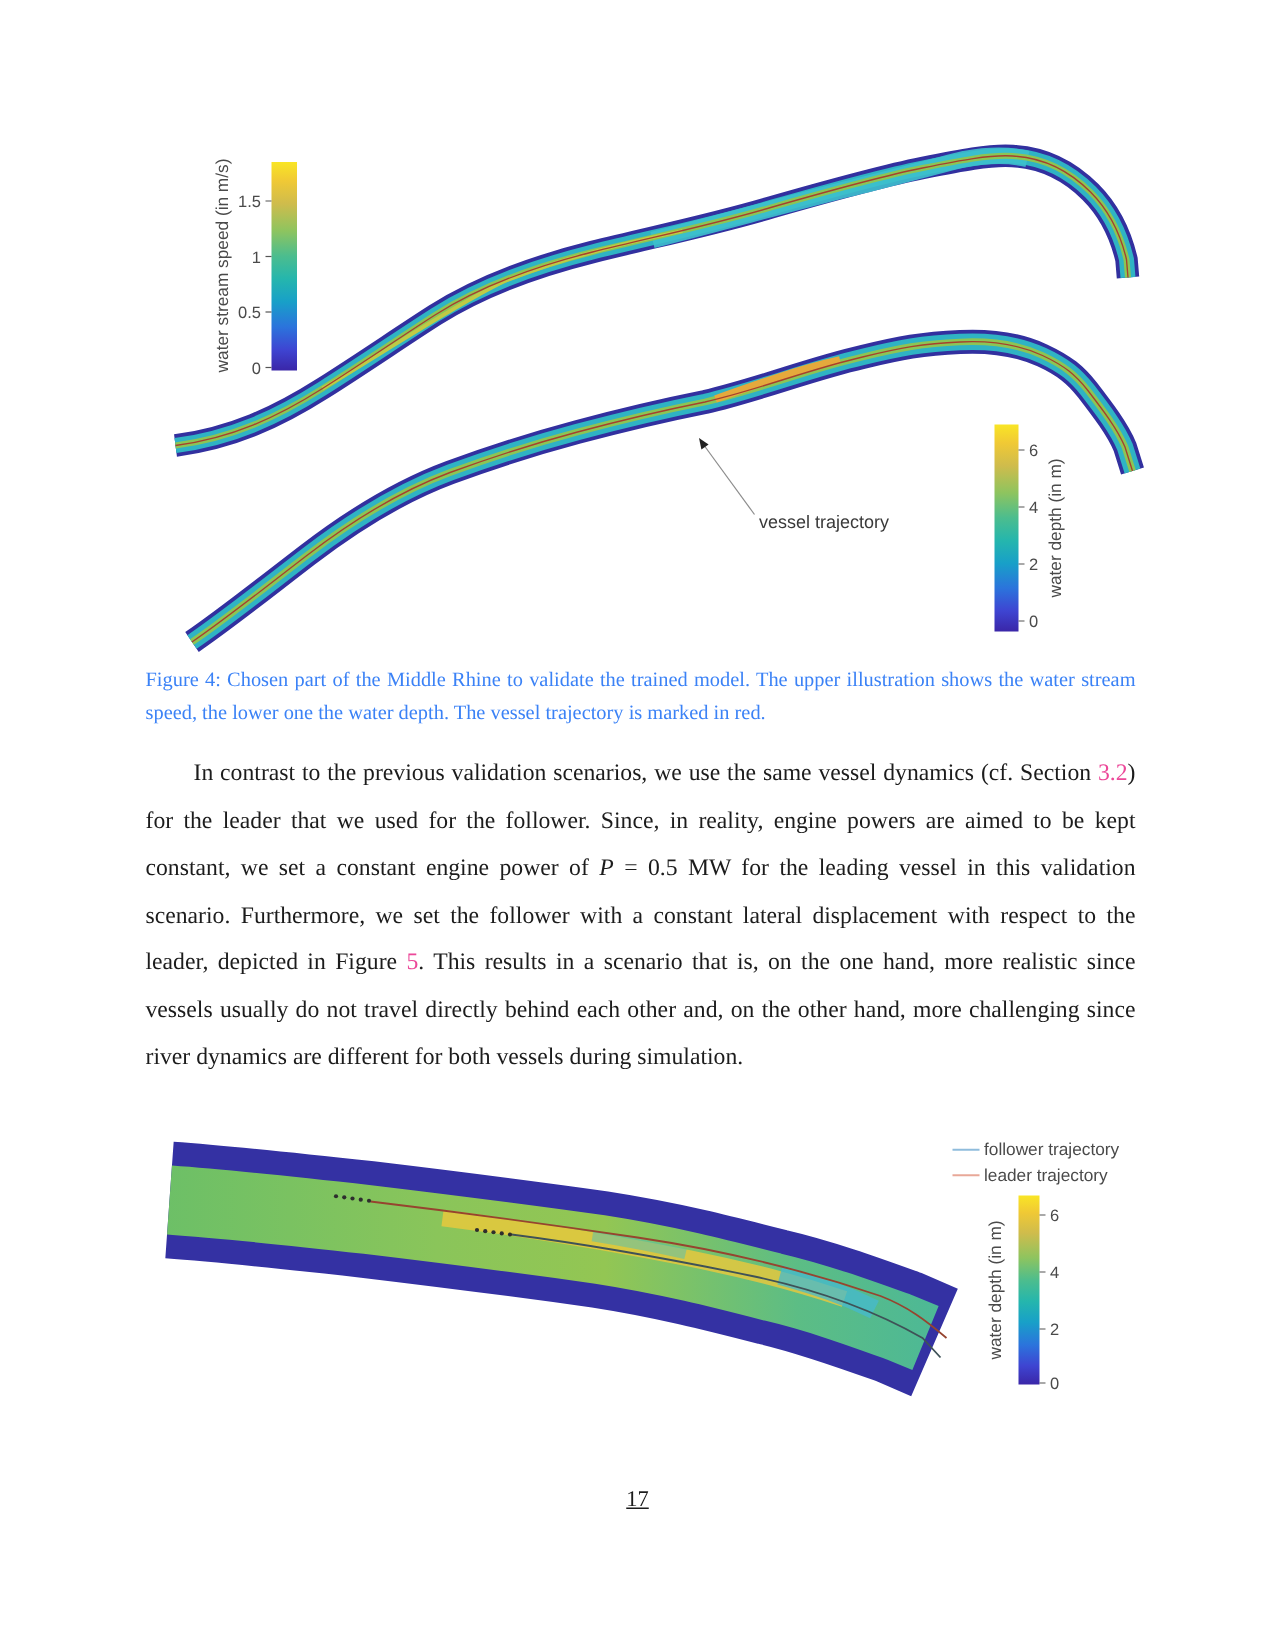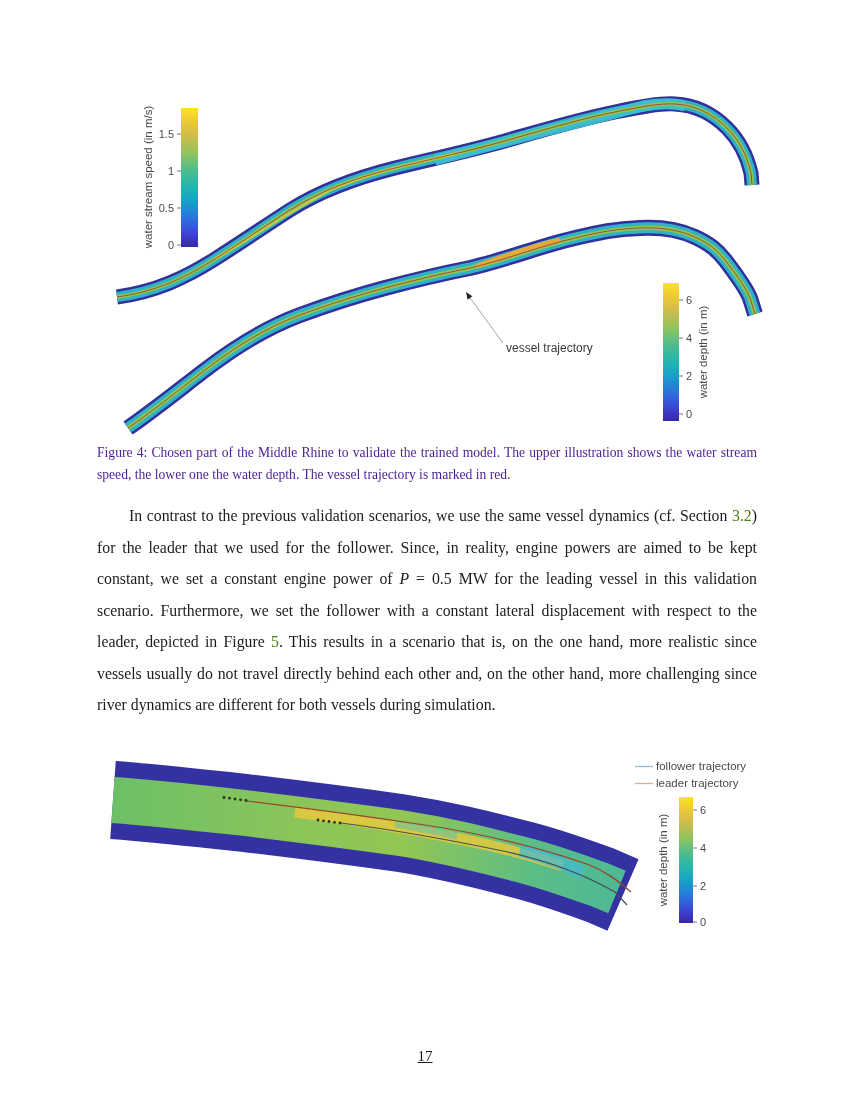--- a/index.html
+++ b/index.html
@@ -4,29 +4,29 @@
 <style>
   html,body{margin:0;padding:0;background:#ffffff;}
   .page{
     position:relative;width:850px;height:1100px;background:#ffffff;
     margin:0 auto;overflow:hidden;
     font-family:"Liberation Serif", serif;color:#1c1c1c;
   }
   .abs{position:absolute;}
   .caption{
     left:97px;width:660px;font-size:13.6px;line-height:21.5px;
-    text-align:justify;color:#4c1d95;
+    text-align:justify;color:#3b82f6;
   }
   .bodytext{
     left:97px;top:500px;width:660px;font-size:15.8px;line-height:31.5px;
     text-align:justify;text-indent:32px;color:#1c1c1c;
   }
-  .reflink{color:#4d7c0f;text-decoration:none;cursor:pointer;}
+  .reflink{color:#ec4899;text-decoration:none;cursor:pointer;}
   .mathvar{font-style:italic;}
-  .pagenum{left:0;top:1048px;width:850px;text-align:center;font-size:15px;text-decoration:underline;}
+  .pagenum{left:0;top:992px;width:850px;text-align:center;font-size:15px;text-decoration:underline;}
   svg text{font-family:"Liberation Sans", sans-serif;fill:#4a4a4a;}
   .figlabel{font-size:11.5px;}
   .ticklab{font-size:11px;}
   .annot{font-size:12px;fill:#3a3a3a;}
 </style>
 </head>
 <body>
 
 <div class="page">
 

